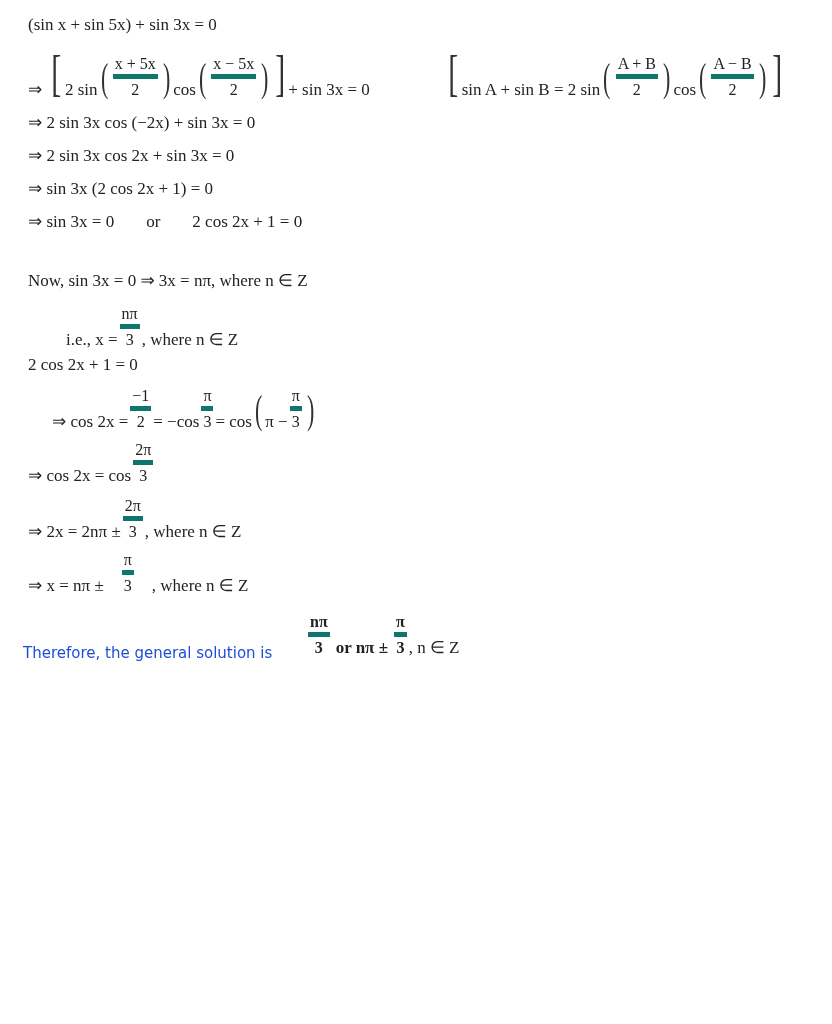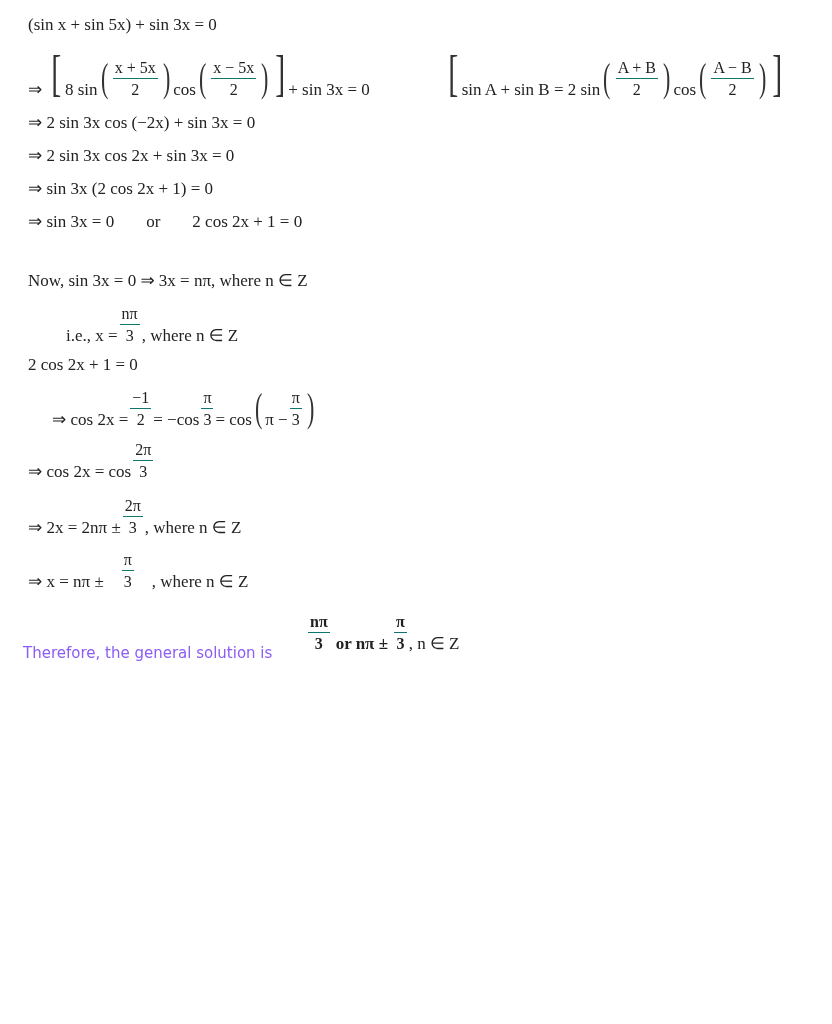--- a/index.html
+++ b/index.html
@@ -1,39 +1,39 @@
 <!DOCTYPE html>
 <html><head>
 <meta charset="utf-8">
 <style>
   html, body { margin:0; padding:0; background:#ffffff; }
   body { width:832px; height:1024px; position:relative; overflow:hidden;
          font-family:"Liberation Serif", serif; color:#222; }
   .m { position:absolute; font-size:17px; white-space:nowrap; line-height:1; display:flex; align-items:flex-end; }
   .frac { display:inline-flex; flex-direction:column; align-items:center; vertical-align:middle; margin:0 2px; font-size:16px; }
-  .frac .num { padding:0 2px 2px; border-bottom:1px solid #0f766e; line-height:1; }
+  .frac .num { padding:0 2px 2px; border-bottom:5px solid #0f766e; line-height:1; }
   .frac .den { padding-top:3px; line-height:1; }
   .bigp { font-size:40px; font-weight:100; transform:scaleX(0.55); display:inline-block; line-height:1; color:#333; }
   .bigb { font-size:50px; font-weight:100; transform:scaleX(0.6); display:inline-block; line-height:1; color:#333; }
   .sp { display:inline-block; width:6px; }
   .b { font-weight:bold; }
-  .txt { position:absolute; font-family:"DejaVu Sans", sans-serif; font-size:15px; color:#8b5cf6; }
+  .txt { position:absolute; font-family:"DejaVu Sans", sans-serif; font-size:15px; color:#1d4ed8; }
 </style>
 </head>
 <body>
 
 <div class="m" style="left:28px;top:16px;">
   <span>(sin x + sin 5x) + sin 3x = 0</span>
 </div>
 
 <div class="m" style="left:28px;top:48px;">
   <span>⇒</span>
     <span class="sp"></span>
   <span class="bigb">[</span>
-  <span>8 sin</span>
+  <span>2 sin</span>
   <span class="bigp">(</span>
   <span class="frac">
       <span class="num">x + 5x</span>
       <span class="den">2</span>
     </span>
   <span class="bigp">)</span>
   <span>cos</span>
   <span class="bigp">(</span>
   <span class="frac">
       <span class="num">x − 5x</span>

